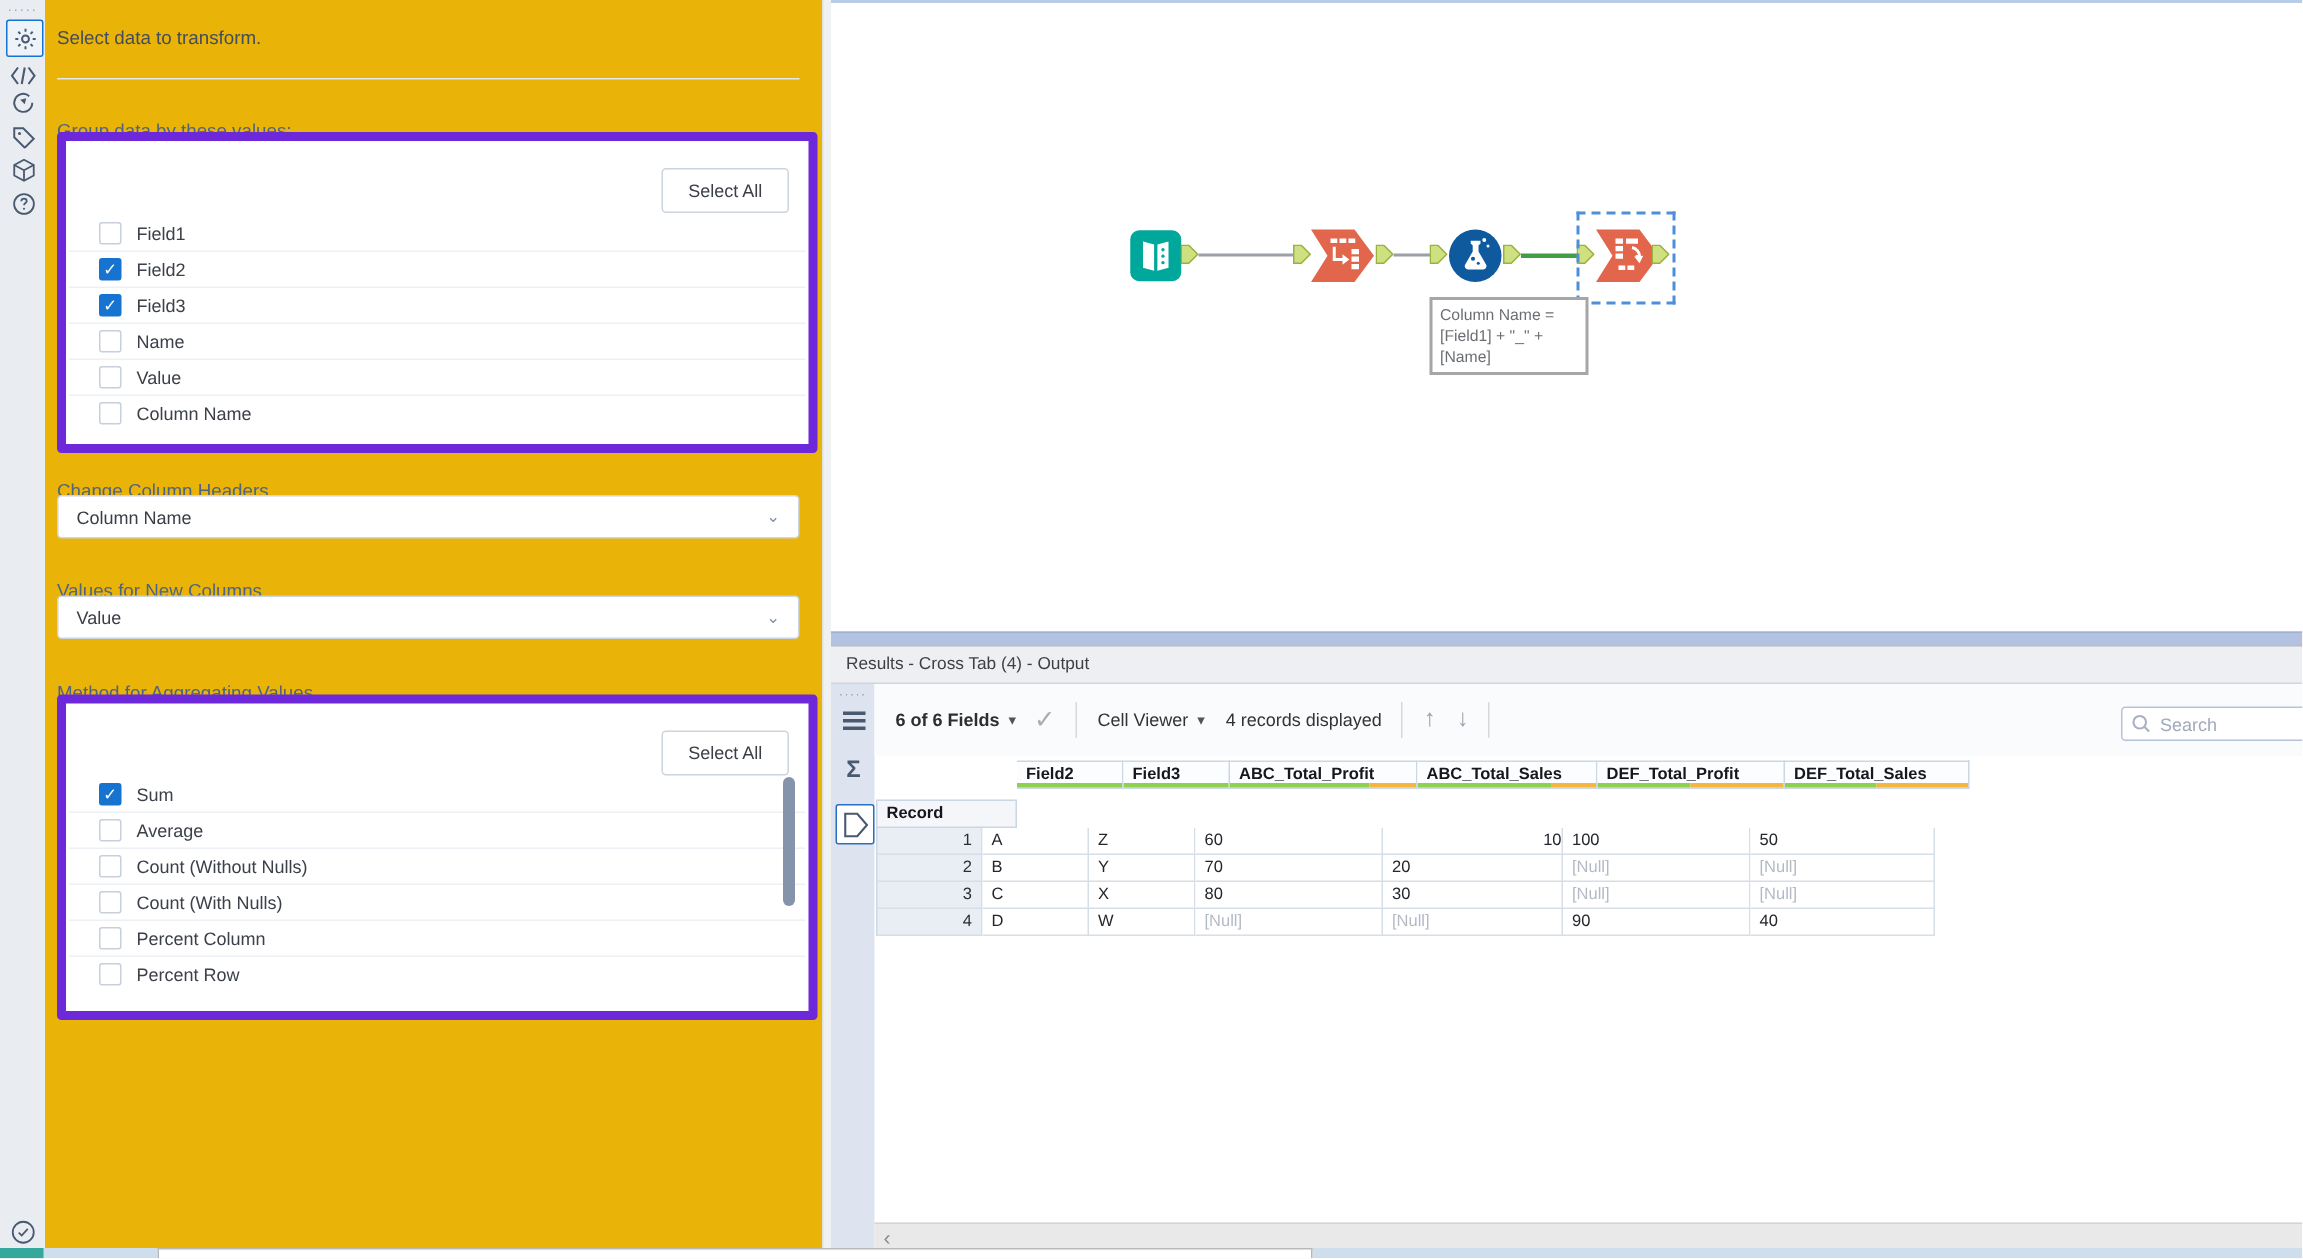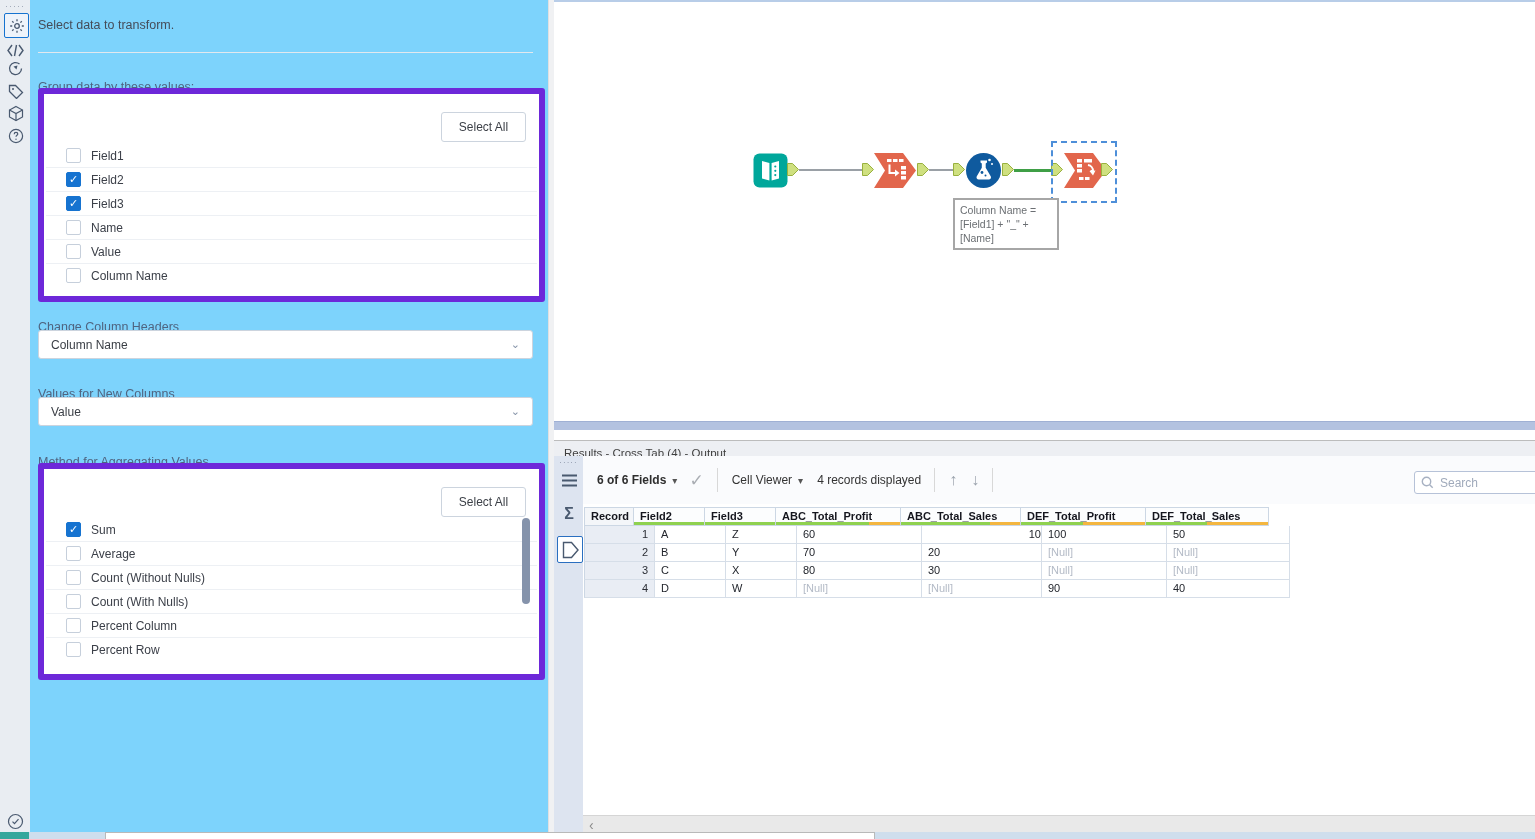--- a/index.html
+++ b/index.html
@@ -6,21 +6,21 @@
   #app{position:relative;width:1535px;height:839px;overflow:hidden;
        font-family:"Liberation Sans","DejaVu Sans",sans-serif;font-size:12px;color:#3b3f46;
        background:#fff;}
   
   #icon-rail{position:absolute;left:0;top:0;width:30px;height:832px;background:#e9edf2;border-right:1px solid #dde2e9;}
   .rail-dots{position:absolute;left:0;top:1px;width:30px;text-align:center;color:#9aa3b2;font-size:9px;letter-spacing:1px;}
   .rail-ico{position:absolute;left:4px;width:23px;height:23px;display:flex;align-items:center;justify-content:center;color:#49596f;}
   .rail-ico.sel{border:1.5px solid #1673d0;border-radius:2px;background:#eef3fa;}
   .rail-ico svg{display:block;}
   
-  #config{position:absolute;left:30px;top:0;width:518px;height:832px;background:#7dd3fc;}
+  #config{position:absolute;left:30px;top:0;width:518px;height:832px;background:#eab308;}
   .cfg-title{position:absolute;left:8px;top:18px;font-size:12.5px;color:#454c59;}
   .cfg-sep{position:absolute;left:8px;top:52px;width:495px;height:1px;background:#e3e8ee;}
   .cfg-label{position:absolute;left:8px;font-size:12.5px;color:#4f6480;margin-top:12px;}
   .cfg-box{position:absolute;left:8px;width:495px;background:#fff;border:6px solid #6d28d9;border-radius:3px;}
   .select-all{position:absolute;right:13px;top:18px;width:85px;height:30px;background:#fff;border:1px solid #ccd4de;border-radius:3px;font-size:12px;color:#3b3f46;display:flex;align-items:center;justify-content:center;cursor:pointer;}
   .chk-list{position:absolute;left:2px;right:2px;}
   .chk-row{height:23px;display:flex;align-items:center;border-bottom:1px solid #edf0f4;padding-left:20px;}
   .chk-row:last-child{border-bottom:none;}
   .cb{width:15px;height:15px;border:1px solid #c6cfdb;border-radius:2px;background:#fff;display:inline-flex;align-items:center;justify-content:center;font-size:11px;color:#fff;box-sizing:border-box;}
   .cb.on{background:#1673d0;border-color:#1673d0;}
@@ -34,21 +34,21 @@
   #canvas{position:absolute;left:554px;top:0;width:981px;height:421px;background:#fff;border-top:2px solid #b8cde8;}
   .tool{position:absolute;}
   .wire{position:absolute;height:2px;background:#9aa0a6;top:167px;}
   .wire.green{background:#3f9f46;height:3px;}
   .anchor{position:absolute;top:161px;width:12px;height:13px;}
   .sel-rect{position:absolute;border:2px dashed #4e8fd9;background:transparent;}
   #annotation{position:absolute;left:399px;top:196px;width:92px;background:#fff;border:2px solid #a6a6a6;padding:3px 5px;font-size:10.5px;font-weight:normal;color:#6b6f73;line-height:14px;}
   #canvas-hscroll{position:absolute;left:554px;top:421px;width:981px;height:9px;background:#b3c2e0;border-top:1px solid #9fb0d4;}
   
   #results{position:absolute;left:554px;top:430px;width:981px;height:402px;background:#fff;}
-  #res-title{position:absolute;left:0;top:10px;width:100%;height:26px;background:#edeff3;border-top:1px solid #bcbcbc;border-bottom:1px solid #d2d6dc;display:flex;align-items:center;padding-left:10px;box-sizing:border-box;color:#3f3f3f;font-size:11.5px;}
+  #res-title{position:absolute;left:0;top:0;width:100%;height:26px;background:#edeff3;border-top:1px solid #bcbcbc;border-bottom:1px solid #d2d6dc;display:flex;align-items:center;padding-left:10px;box-sizing:border-box;color:#3f3f3f;font-size:11.5px;}
   #res-strip{position:absolute;left:0;top:26px;width:29px;height:376px;background:#dde4f0;}
   .strip-dots{position:absolute;left:0;top:2px;width:29px;text-align:center;color:#8b95a8;font-size:8px;letter-spacing:1px;}
   .strip-ico{position:absolute;left:3px;width:24px;height:25px;display:flex;align-items:center;justify-content:center;color:#49596f;}
   .strip-ico.sel{border:1.5px solid #2a6fc0;background:#fff;border-radius:2px;}
   #res-toolbar{position:absolute;left:29px;top:26px;right:0;height:48px;background:#fafbfd;display:flex;align-items:center;color:#333;}
   .tb-item{margin-left:14px;display:flex;align-items:center;white-space:nowrap;}
   .tb-bold{font-weight:bold;font-size:12px;color:#2e2e2e;}
   .tb-caret{margin-left:6px;color:#555;font-size:10px;}
   .tb-check{color:#a9adb3;font-size:17px;font-weight:bold;margin-left:12px;}
   .tb-sep{width:1px;height:24px;background:#d8d8d8;margin-left:13px;}
@@ -335,21 +335,21 @@
         <svg width="13" height="13" viewBox="0 0 13 13" fill="none" stroke="#a7b1c2" stroke-width="1.4" style="margin-right:4px;">
           <circle cx="5.5" cy="5.5" r="4.2"></circle>
             <path d="M8.7 8.7l3 3"></path>
         </svg>
         <input type="text" placeholder="Search" style="">
       </div>
     </div>
 
     <div id="grid">
         <div class="grid-row">
-          <div class="th" style="width: 50px;"><span>Record</span></div>
+          <div class="th" style="width: 94px; margin-top: 26px;"><span>Record</span></div>
           <div class="th" style="width: 71px;"><span>Field2</span><div class="qbar">
               <div class="qgreen" style="width: 100%;"></div>
               <div class="qorange" style="width: 0%;"></div>
             </div></div>
           <div class="th" style="width: 71px;"><span>Field3</span><div class="qbar">
               <div class="qgreen" style="width: 100%;"></div>
               <div class="qorange" style="width: 0%;"></div>
             </div></div>
           <div class="th" style="width: 125px;"><span>ABC_Total_Profit</span><div class="qbar">
               <div class="qgreen" style="width: 75%;"></div>

